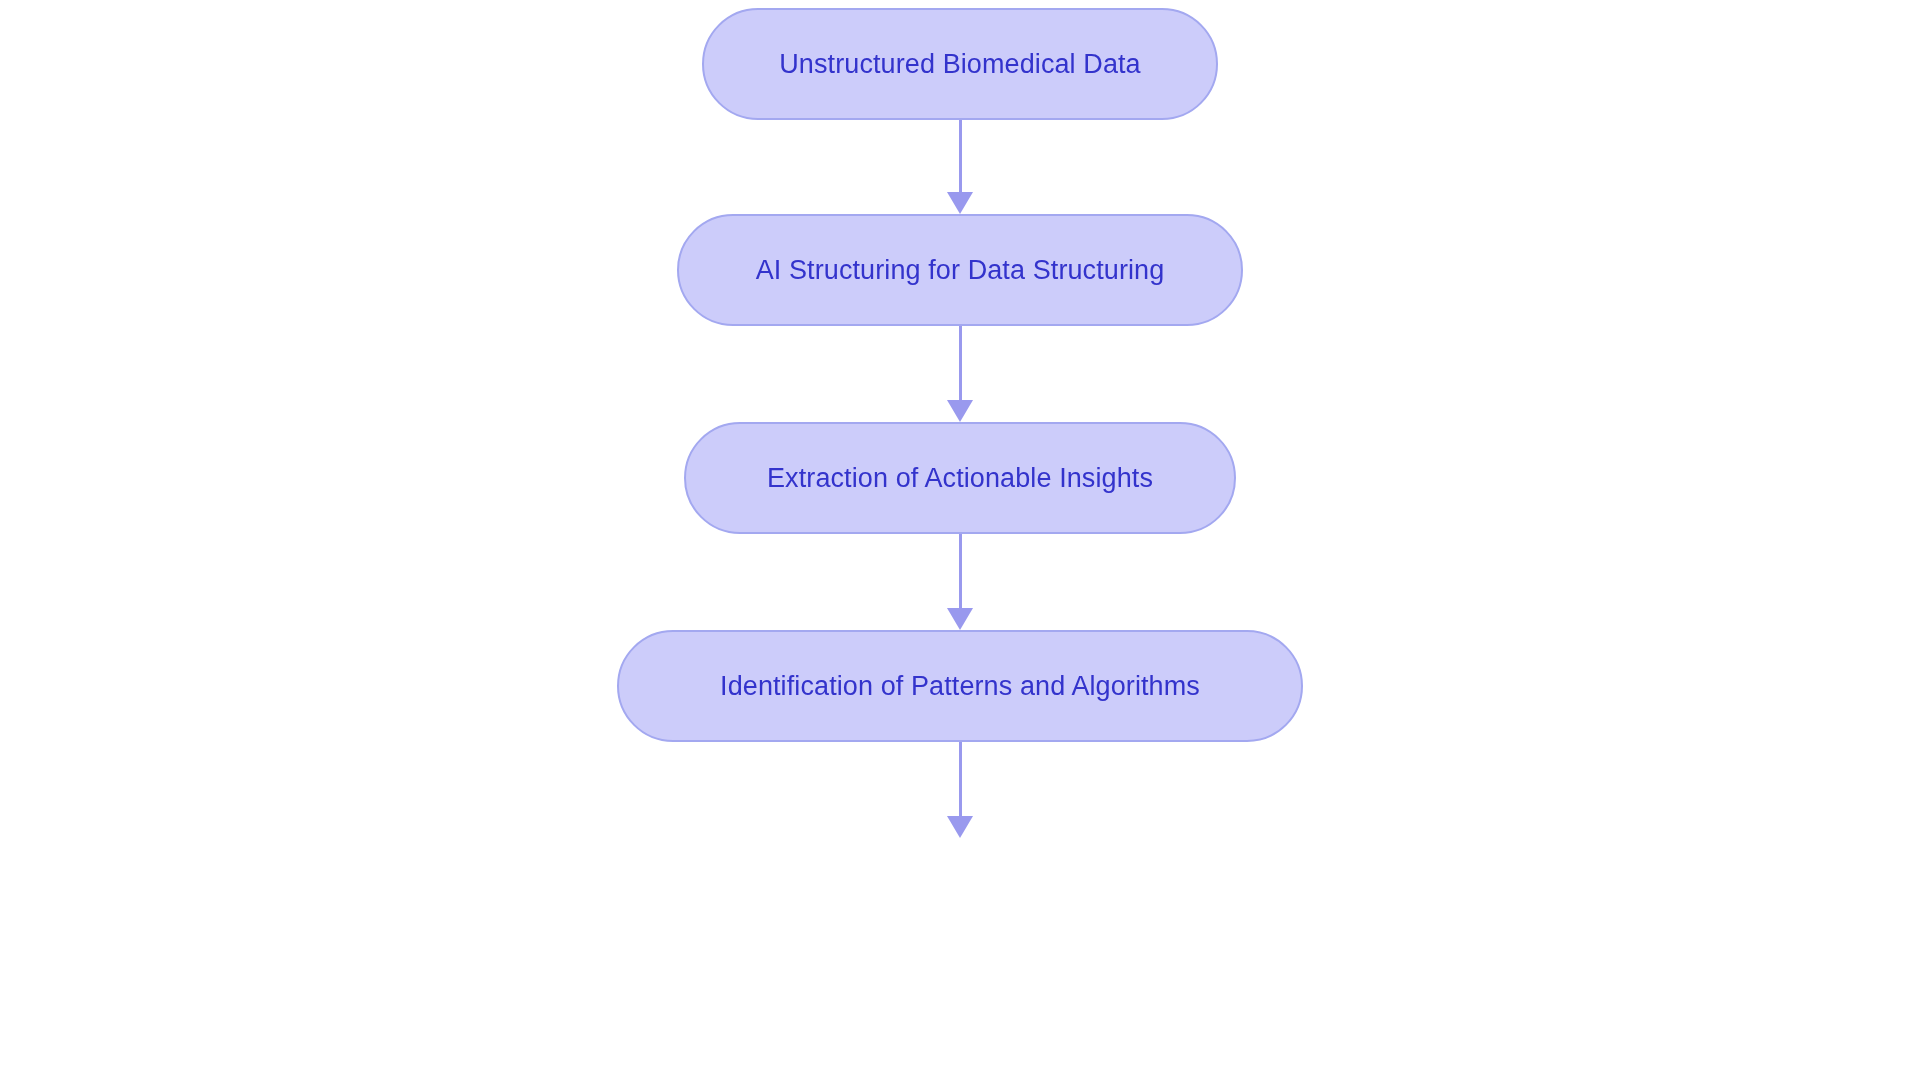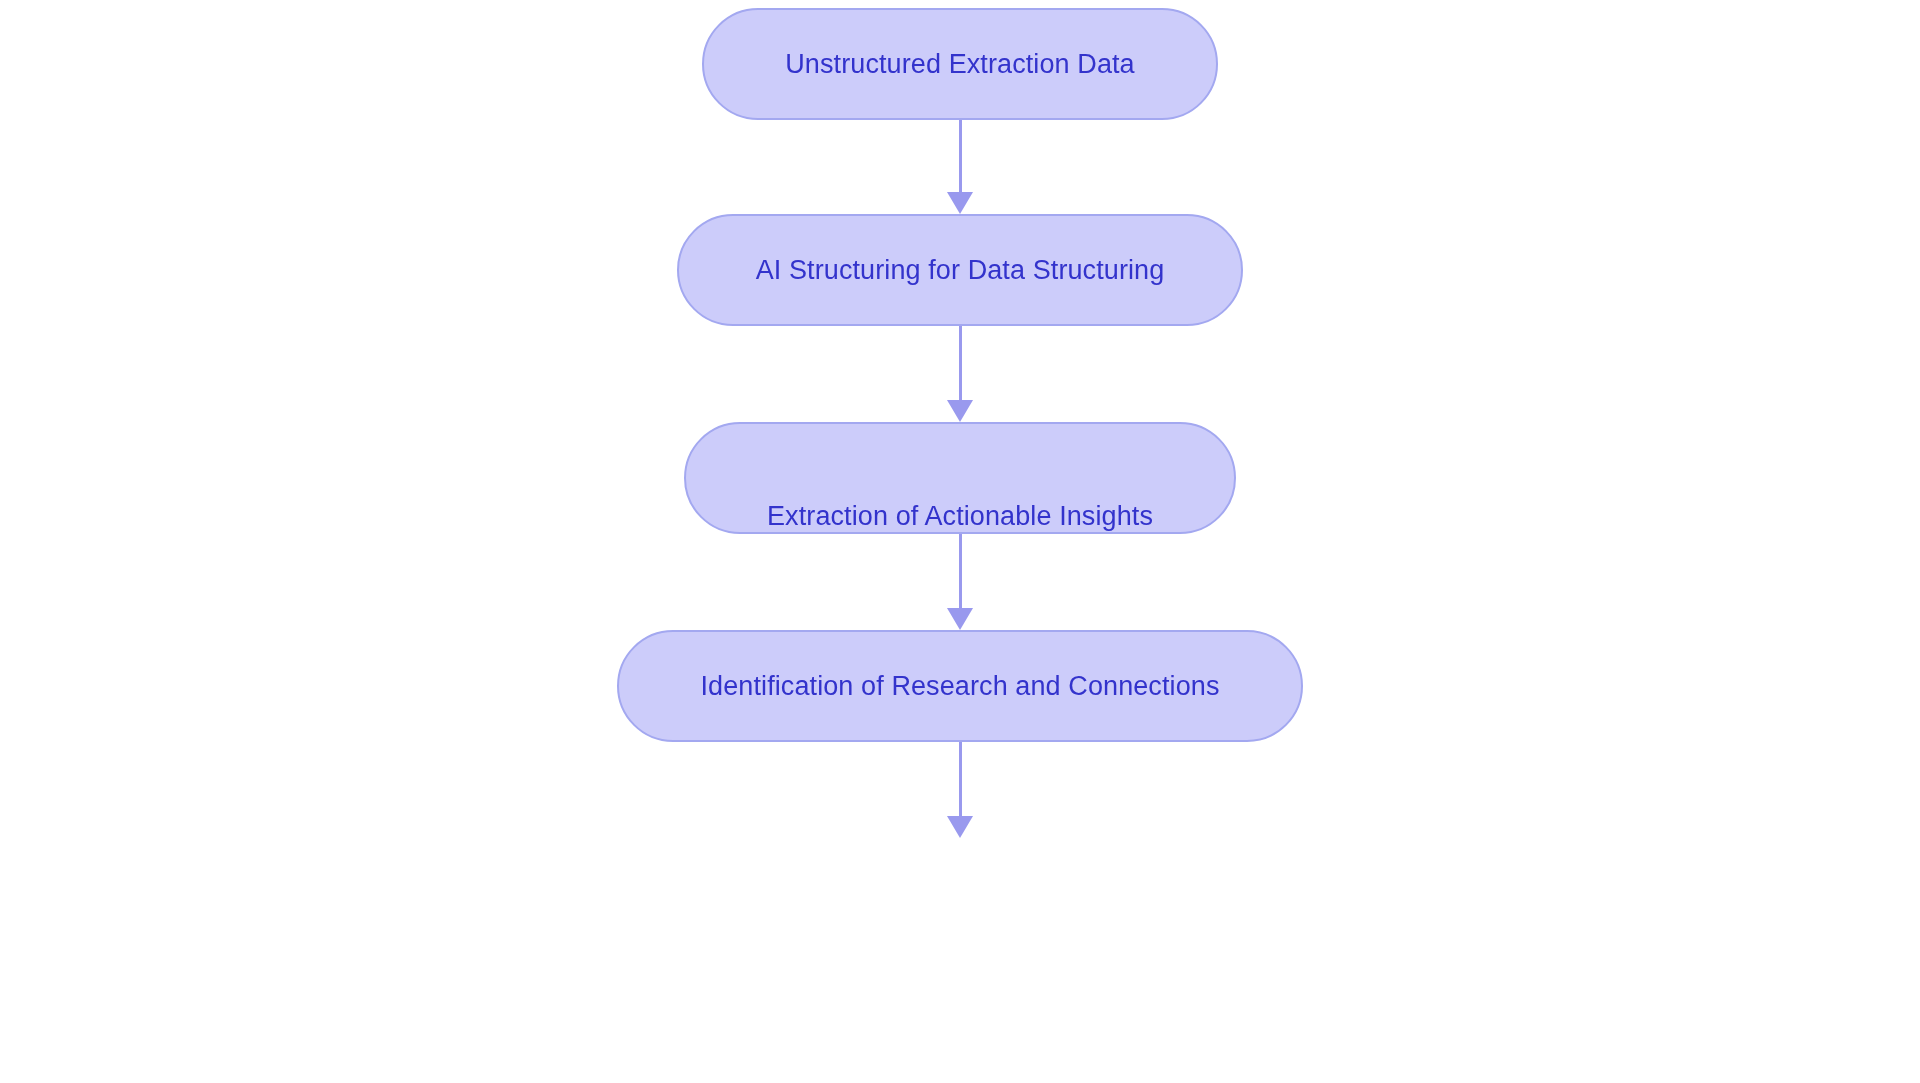--- a/index.html
+++ b/index.html
@@ -56,21 +56,21 @@
     color: #3333cc;
     letter-spacing: 0.1px;
     line-height: 1.2;
     white-space: nowrap;
     padding: 0 34px;
   }
 
   
   .node.w1 { width: 516px; }
   .node.w2 { width: 566px; }
-  .node.w3 { width: 552px; align-items: flex-end; }
+  .node.w3 { width: 552px; }
   .node.w4 { width: 686px; }
   .node.w5 { width: 866px; }
 
   
   .connector {
     position: relative;
     width: 26px;
     flex: 0 0 auto;
     display: flex;
     flex-direction: column;
@@ -96,21 +96,21 @@
     flex: 0 0 auto;
   }
 </style>
 </head>
 <body>
 
 <div id="canvas">
   <div class="flow">
 
     <div class="node w1">
-      <span class="node-label">Unstructured Extraction Data</span>
+      <span class="node-label">Unstructured Biomedical Data</span>
     </div>
 
     <div class="connector c1">
       <div class="shaft"></div>
       <div class="head"></div>
     </div>
 
     <div class="node w2">
       <span class="node-label">AI Structuring for Data Structuring</span>
     </div>
@@ -123,21 +123,21 @@
     <div class="node w3">
       <span class="node-label">Extraction of Actionable Insights</span>
     </div>
 
     <div class="connector c3">
       <div class="shaft"></div>
       <div class="head"></div>
     </div>
 
     <div class="node w4">
-      <span class="node-label">Identification of Research and Connections</span>
+      <span class="node-label">Identification of Patterns and Algorithms</span>
     </div>
 
     <div class="connector c4">
       <div class="shaft"></div>
       <div class="head"></div>
     </div>
 
 
   </div>
 </div>

